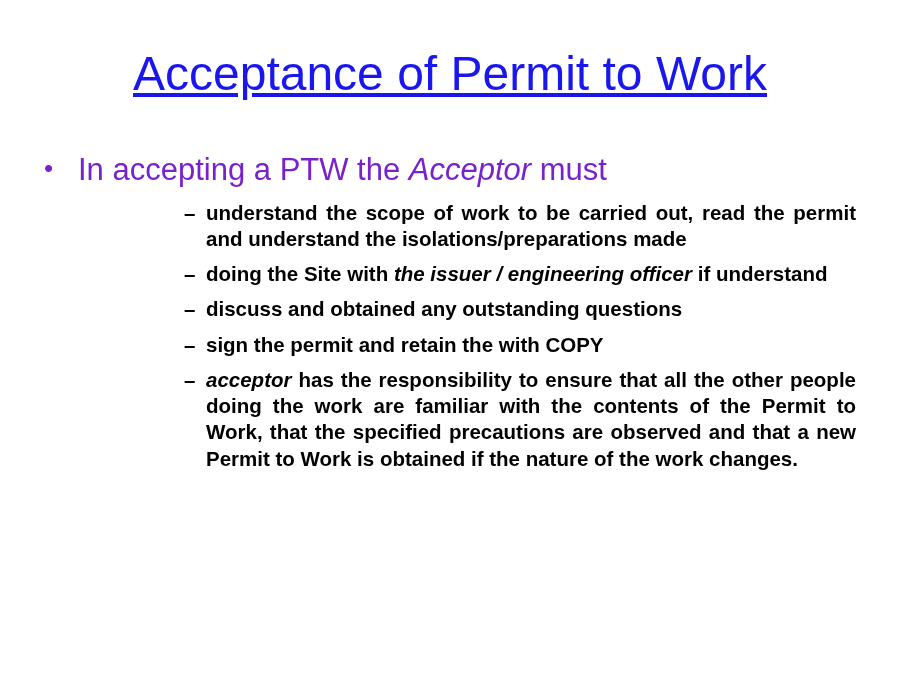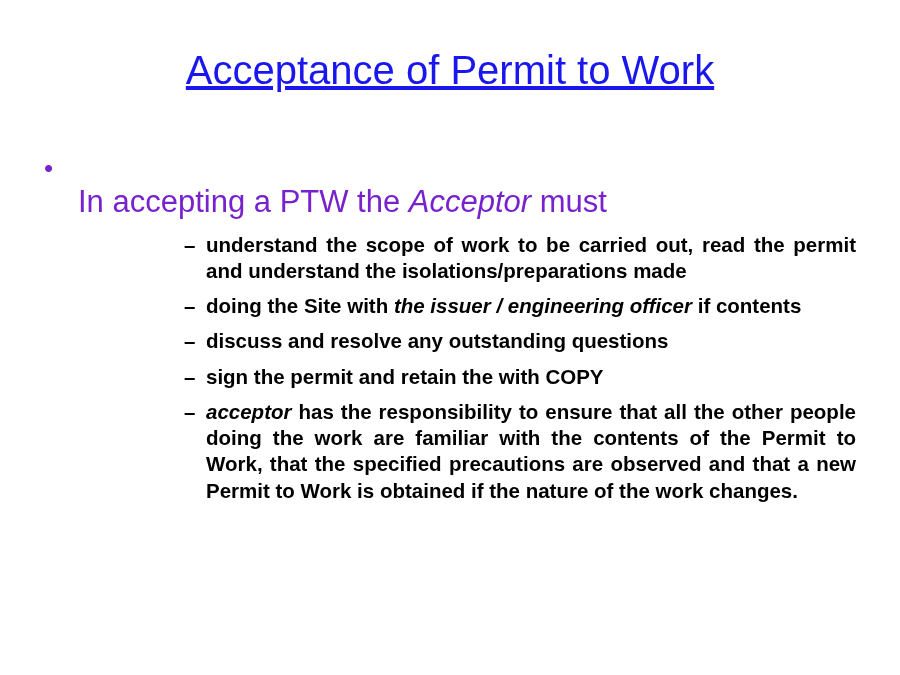--- a/index.html
+++ b/index.html
@@ -18,21 +18,21 @@
     width: 900px;
     height: 675px;
     box-sizing: border-box;
   }
   .slide-title {
     position: absolute;
     top: 48px;
     left: 0;
     width: 900px;
     text-align: center;
-    font-size: 40px;
+    font-size: 48px;
     color: #1a16ee;
     text-decoration: underline;
     font-weight: normal;
     letter-spacing: 0px;
     line-height: 1.1;
   }
   .body-block {
     position: absolute;
     top: 152px;
     left: 44px;
@@ -47,21 +47,20 @@
   }
   .lvl1 .bullet {
     width: 34px;
     flex: 0 0 34px;
     font-size: 26px;
     line-height: 1.3;
     color: #7722cc;
   }
   .lvl1 .txt {
     flex: 1;
-    margin-top: 32px;
   }
   .lvl1 .txt em {
     font-style: italic;
   }
   .sub-list {
     margin-top: 12px;
     margin-left: 140px;
     width: 672px;
   }
   .lvl2 {
@@ -105,26 +104,26 @@
 
     <div class="sub-list">
 
       <div class="lvl2">
         <span class="dash">–</span>
         <span class="txt"><span>understand the scope of work to be carried out, read the permit and understand the isolations/preparations made</span></span>
       </div>
 
       <div class="lvl2">
         <span class="dash">–</span>
-        <span class="txt"><span>doing the Site with </span><em>the issuer / engineering officer</em><span> if contents</span></span>
+        <span class="txt"><span>doing the Site with </span><em>the issuer / engineering officer</em><span> if understand</span></span>
       </div>
 
       <div class="lvl2 no-justify">
         <span class="dash">–</span>
-        <span class="txt"><span>discuss and resolve any outstanding questions</span></span>
+        <span class="txt"><span>discuss and obtained any outstanding questions</span></span>
       </div>
 
       <div class="lvl2 no-justify">
         <span class="dash">–</span>
         <span class="txt"><span>sign the permit and retain the with COPY</span></span>
       </div>
 
       <div class="lvl2">
         <span class="dash">–</span>
         <span class="txt"><em>acceptor</em><span> has the responsibility to ensure that all the other people doing the work are familiar with the contents of the Permit to Work, that the specified precautions are observed and that a new Permit to Work is obtained if the nature of the work changes.</span></span>

